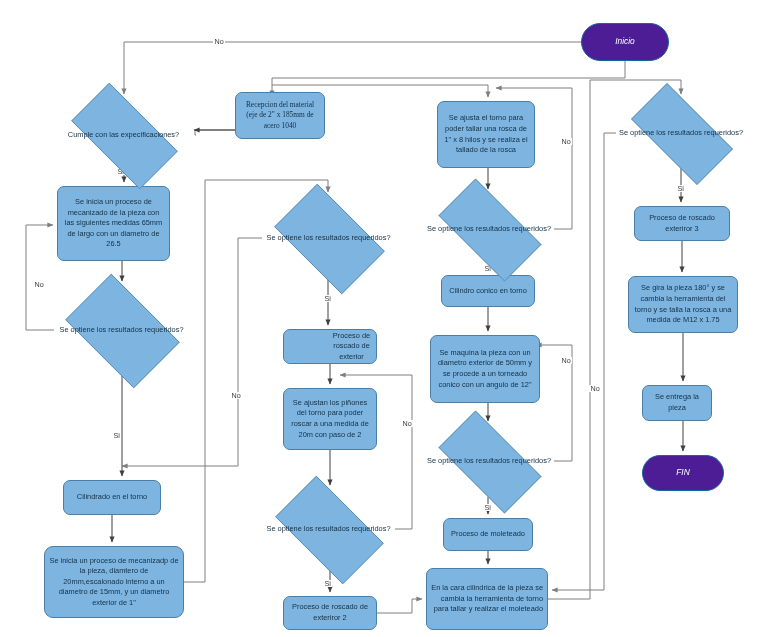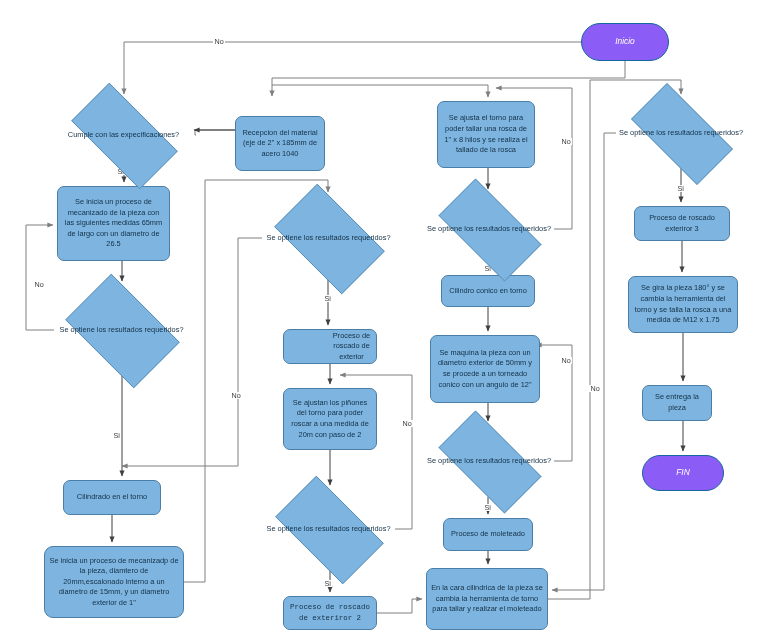--- a/index.html
+++ b/index.html
@@ -38,21 +38,21 @@
     font-size: 7.4px;
     line-height: 1.42;
     padding: 2px 4px;
   }
   .node.process {
     background: #7EB5E0;
     border: 1px solid #4a7ea6;
     border-radius: 7px;
   }
   .node.terminal {
-    background: #8b5cf6;
+    background: #4c1d95;
     border: 1px solid #14679c;
     border-radius: 22px;
     color: #ffffff;
     font-style: italic;
     font-size: 8.4px;
   }
   .node.decision {
     background: transparent;
     border: none;
     padding: 0;
@@ -168,21 +168,21 @@
 
   <div class="node terminal" style="left:581px; top:23px; width:88px; height:38px;">
     <span>Inicio</span>
   </div>
 
   <div class="node decision" style="left:56px; top:98px; width:135px; height:74px;">
     <div class="dshape"></div>
     <div class="dtext">Cumple con las expecificaciones?</div>
   </div>
 
-  <div class="node process" style="left:235px; top:116px; width:90px; height:55px;">
+  <div class="node process" style="left:235px; top:92px; width:90px; height:47px;font-family:Liberation Serif, serif;">
     <span>Recepcion del material (eje de 2" x 185mm de acero 1040</span>
   </div>
 
   <div class="node process" style="left:57px; top:186px; width:113px; height:75px;">
     <span>Se inicia un proceso de mecanizado de la pieza con las siguientes medidas 65mm de largo con un diametro de 26.5</span>
   </div>
 
   <div class="node decision" style="left:54px; top:285px; width:135px; height:90px;">
     <div class="dshape"></div>
     <div class="dtext">Se optiene los resultados requeridos?</div>
@@ -207,21 +207,21 @@
 
   <div class="node process" style="left:283px; top:388px; width:94px; height:62px;">
     <span>Se ajustan los piñones del torno para poder roscar a una medida de 20m con paso de 2</span>
   </div>
 
   <div class="node decision" style="left:262px; top:489px; width:133px; height:80px;">
     <div class="dshape"></div>
     <div class="dtext">Se optiene los resultados requeridos?</div>
   </div>
 
-  <div class="node process" style="left:283px; top:596px; width:94px; height:34px;font-family:Liberation Mono, monospace;">
+  <div class="node process" style="left:283px; top:596px; width:94px; height:34px;">
     <span>Proceso de roscado de exteriror 2</span>
   </div>
 
   <div class="node process" style="left:437px; top:101px; width:98px; height:67px;">
     <span>Se ajusta el torno para poder tallar una rosca de 1" x 8 hilos y se realiza el tallado de la rosca</span>
   </div>
 
   <div class="node decision" style="left:424px; top:193px; width:130px; height:72px;">
     <div class="dshape"></div>
     <div class="dtext">Se optiene los resultados requeridos?</div>
@@ -237,21 +237,21 @@
 
   <div class="node decision" style="left:424px; top:425px; width:130px; height:72px;">
     <div class="dshape"></div>
     <div class="dtext">Se optiene los resultados requeridos?</div>
   </div>
 
   <div class="node process" style="left:443px; top:518px; width:90px; height:33px;">
     <span>Proceso de moleteado</span>
   </div>
 
-  <div class="node process" style="left:426px; top:568px; width:122px; height:62px;">
+  <div class="node process" style="left:426px; top:568px; width:122px; height:62px;text-align:right;">
     <span>En la cara cilindrica de la pieza  se cambia la herramienta de torno para tallar y realizar el moleteado</span>
   </div>
 
   <div class="node decision" style="left:616px; top:98px; width:130px; height:70px;">
     <div class="dshape"></div>
     <div class="dtext">Se optiene los resultados requeridos?</div>
   </div>
 
   <div class="node process" style="left:634px; top:206px; width:96px; height:35px;">
     <span>Proceso de roscado exteriror 3</span>

